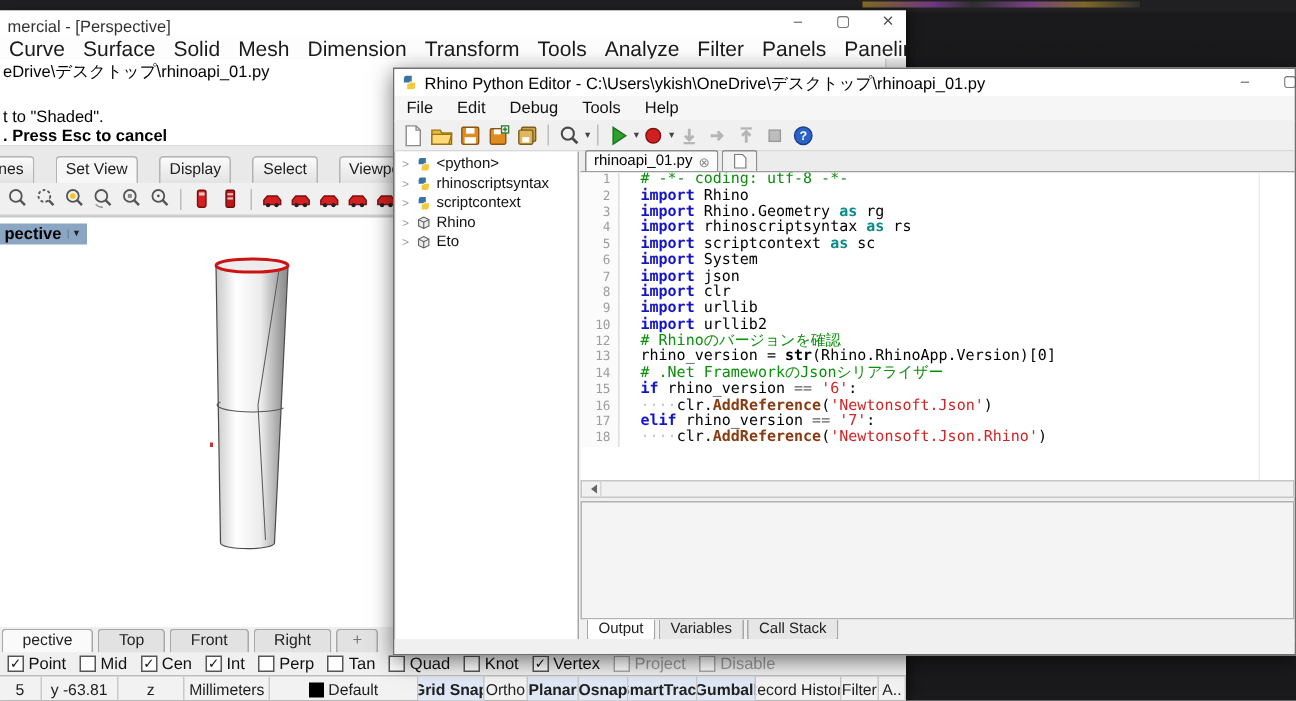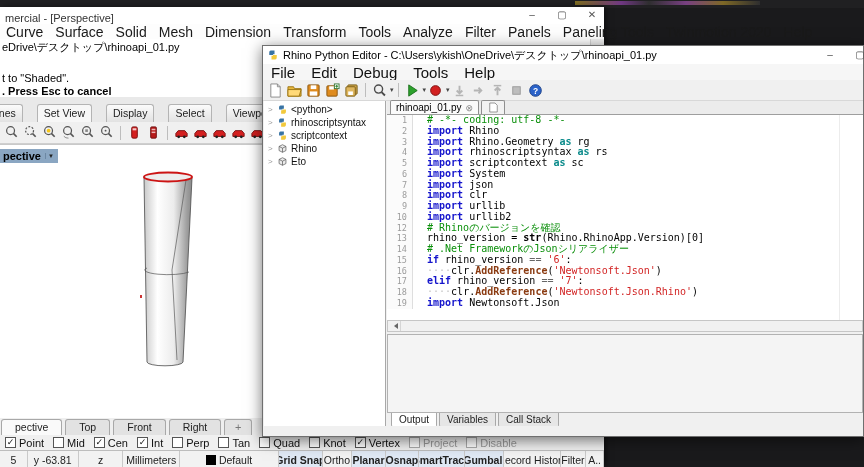--- a/index.html
+++ b/index.html
@@ -41,21 +41,21 @@
   .os-item.dim{color:#999;}
   .os-item.dim .cb{border-color:#aaa;}
   .r-status{position:absolute;left:0;top:443px;width:100%;height:17px;background:#f2f2f2;border-top:1px solid #bdbdbd;display:flex;font-size:10.5px;color:#222;}
   .st-cell{display:flex;align-items:center;justify-content:center;border-right:1px solid #c9c9c9;box-sizing:border-box;white-space:nowrap;overflow:hidden;padding:0 2px;gap:3px;}
   .st-cell.on{font-weight:bold;background:#dfe8f4;}
   .swatch{width:10px;height:10px;background:#000;display:inline-block;}
   
   #editor-window{position:absolute;left:262px;top:45px;width:602px;height:392px;background:#f0f0f0;border:1px solid #6f6f6f;box-sizing:border-box;box-shadow:0 3px 14px rgba(0,0,0,.55);}
   .e-titlebar{position:absolute;left:0;top:0;width:100%;height:18px;background:#ffffff;display:flex;align-items:center;font-size:11px;color:#000;}
   .e-titlebar .ticon{margin:0 4px 0 4px;display:inline-flex;}
-  .e-menubar{position:absolute;left:0;top:18px;width:100%;height:16px;background:#f6f6f6;display:flex;align-items:center;font-size:15px;color:#111;border-bottom:1px solid #e2e2e2;}
+  .e-menubar{position:absolute;left:0;top:18px;width:100%;height:16px;background:#f6f6f6;display:flex;align-items:center;font-size:11px;color:#111;border-bottom:1px solid #e2e2e2;}
   .e-menubar span{padding:0 8px;}
   .e-toolbar{position:absolute;left:0;top:34px;width:100%;height:21px;background:#f0f0f0;border-bottom:1px solid #d8d8d8;display:flex;align-items:center;padding-left:3px;box-sizing:border-box;}
   .caret{font-size:7px;color:#444;margin-left:1px;}
   .e-tree{position:absolute;left:1px;top:55px;width:122px;height:327px;background:#ffffff;border-right:1px solid #a8a8a8;box-sizing:border-box;font-size:10px;color:#111;padding-top:2px;}
   .tree-row{display:flex;align-items:center;height:13px;gap:3px;padding-left:4px;white-space:nowrap;}
   .tree-exp{color:#9a9a9a;font-size:8px;width:6px;}
   .tree-ico{display:inline-flex;width:11px;height:11px;}
   .tree-ico svg{width:11px;height:11px;}
   .e-right{position:absolute;left:124px;top:55px;right:0;height:327px;}
   .e-tabbar{position:absolute;left:0;top:0;width:100%;height:14px;background:#ececec;border-bottom:1px solid #9e9e9e;display:flex;align-items:flex-end;padding-left:3px;box-sizing:border-box;}
@@ -541,21 +541,20 @@
           <div class="cl"><span class="ln">8</span><span class="ct"><span class="kw">import</span><span class="pl"> clr</span></span></div>
           <div class="cl"><span class="ln">9</span><span class="ct"><span class="kw">import</span><span class="pl"> urllib</span></span></div>
           <div class="cl"><span class="ln">10</span><span class="ct"><span class="kw">import</span><span class="pl"> urllib2</span></span></div>
           <div class="cl"><span class="ln">12</span><span class="ct"><span class="com"># Rhinoのバージョンを確認</span></span></div>
           <div class="cl"><span class="ln">13</span><span class="ct"><span class="pl">rhino_version = </span><span class="b">str</span><span class="pl">(Rhino.RhinoApp.Version)[0]</span></span></div>
           <div class="cl"><span class="ln">14</span><span class="ct"><span class="com"># .Net FrameworkのJsonシリアライザー</span></span></div>
           <div class="cl"><span class="ln">15</span><span class="ct"><span class="kw">if</span><span class="pl"> rhino_version </span><span class="op">==</span><span class="pl"> </span><span class="str">'6'</span><span class="pl">:</span></span></div>
           <div class="cl"><span class="ln">16</span><span class="ct"><span class="ws">····</span><span class="pl">clr.</span><span class="meth">AddReference</span><span class="pl">(</span><span class="str">'Newtonsoft.Json'</span><span class="pl">)</span></span></div>
           <div class="cl"><span class="ln">17</span><span class="ct"><span class="kw">elif</span><span class="pl"> rhino_version </span><span class="op">==</span><span class="pl"> </span><span class="str">'7'</span><span class="pl">:</span></span></div>
           <div class="cl"><span class="ln">18</span><span class="ct"><span class="ws">····</span><span class="pl">clr.</span><span class="meth">AddReference</span><span class="pl">(</span><span class="str">'Newtonsoft.Json.Rhino'</span><span class="pl">)</span></span></div>
-          <div class="cl"><span class="ln">19</span><span class="ct"><span class="kw">import</span><span class="pl"> Newtonsoft.Json</span></span></div>
         </div>
       <div class="e-hscroll">
         <span class="hs-btn">
             <span class="tri-left"></span>
           </span>
       </div>
       <div class="e-output"></div>
       <div class="e-outtabs" id="output-tabs">
           <span class="o-tab active">Output</span>
           <span class="o-tab">Variables</span>

